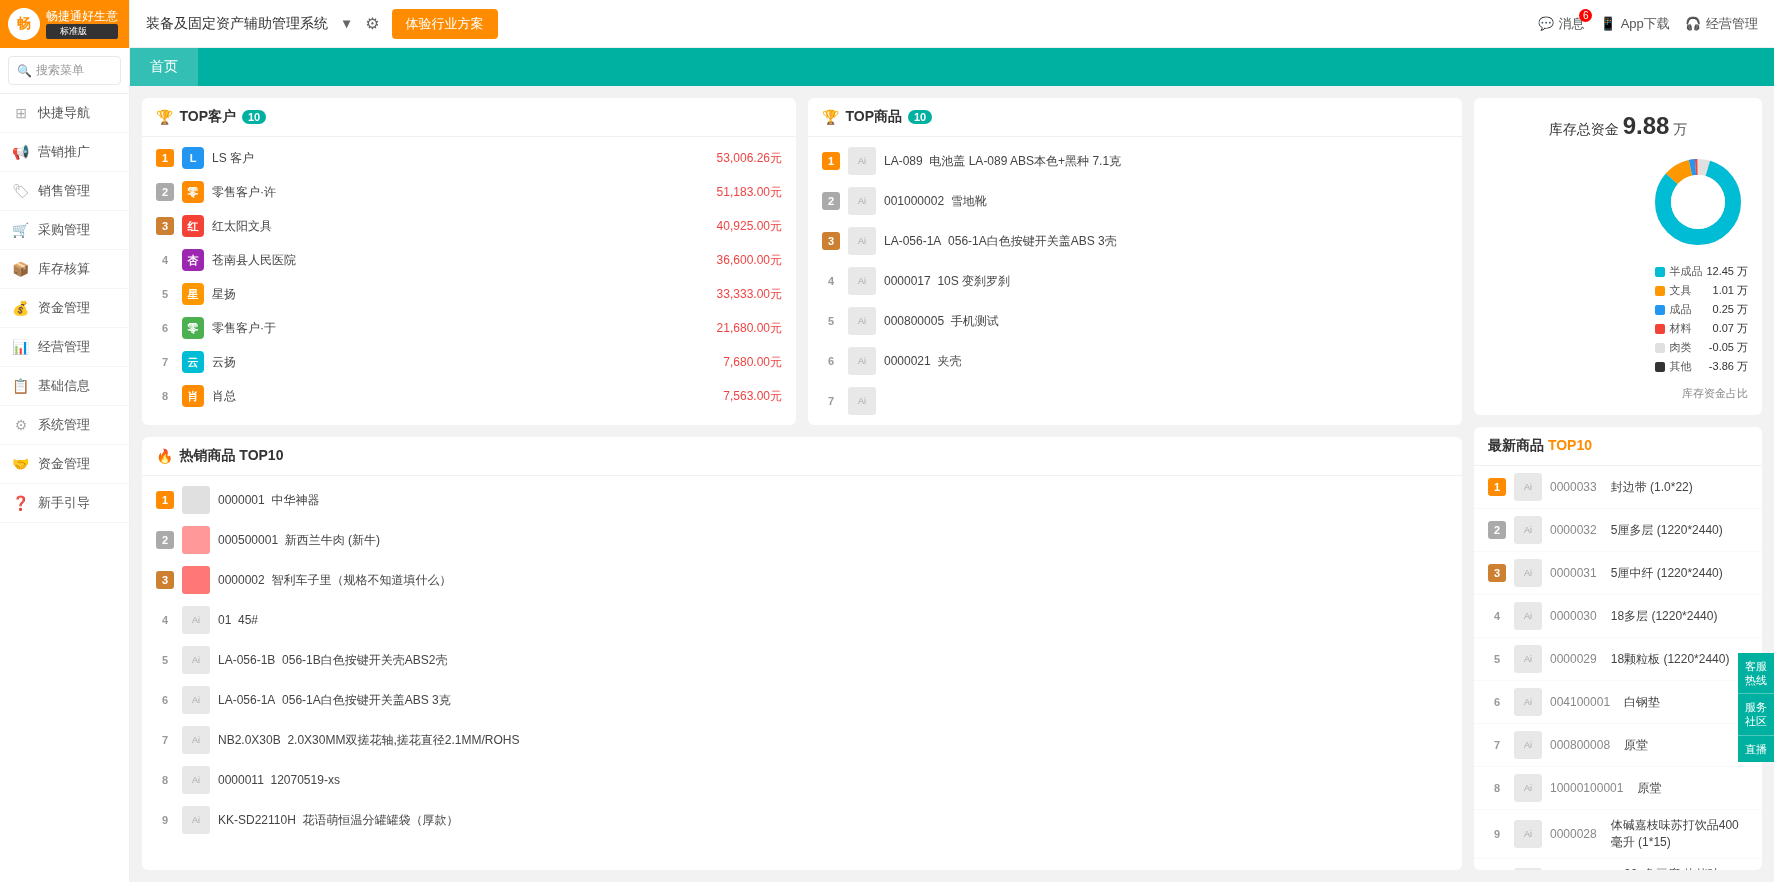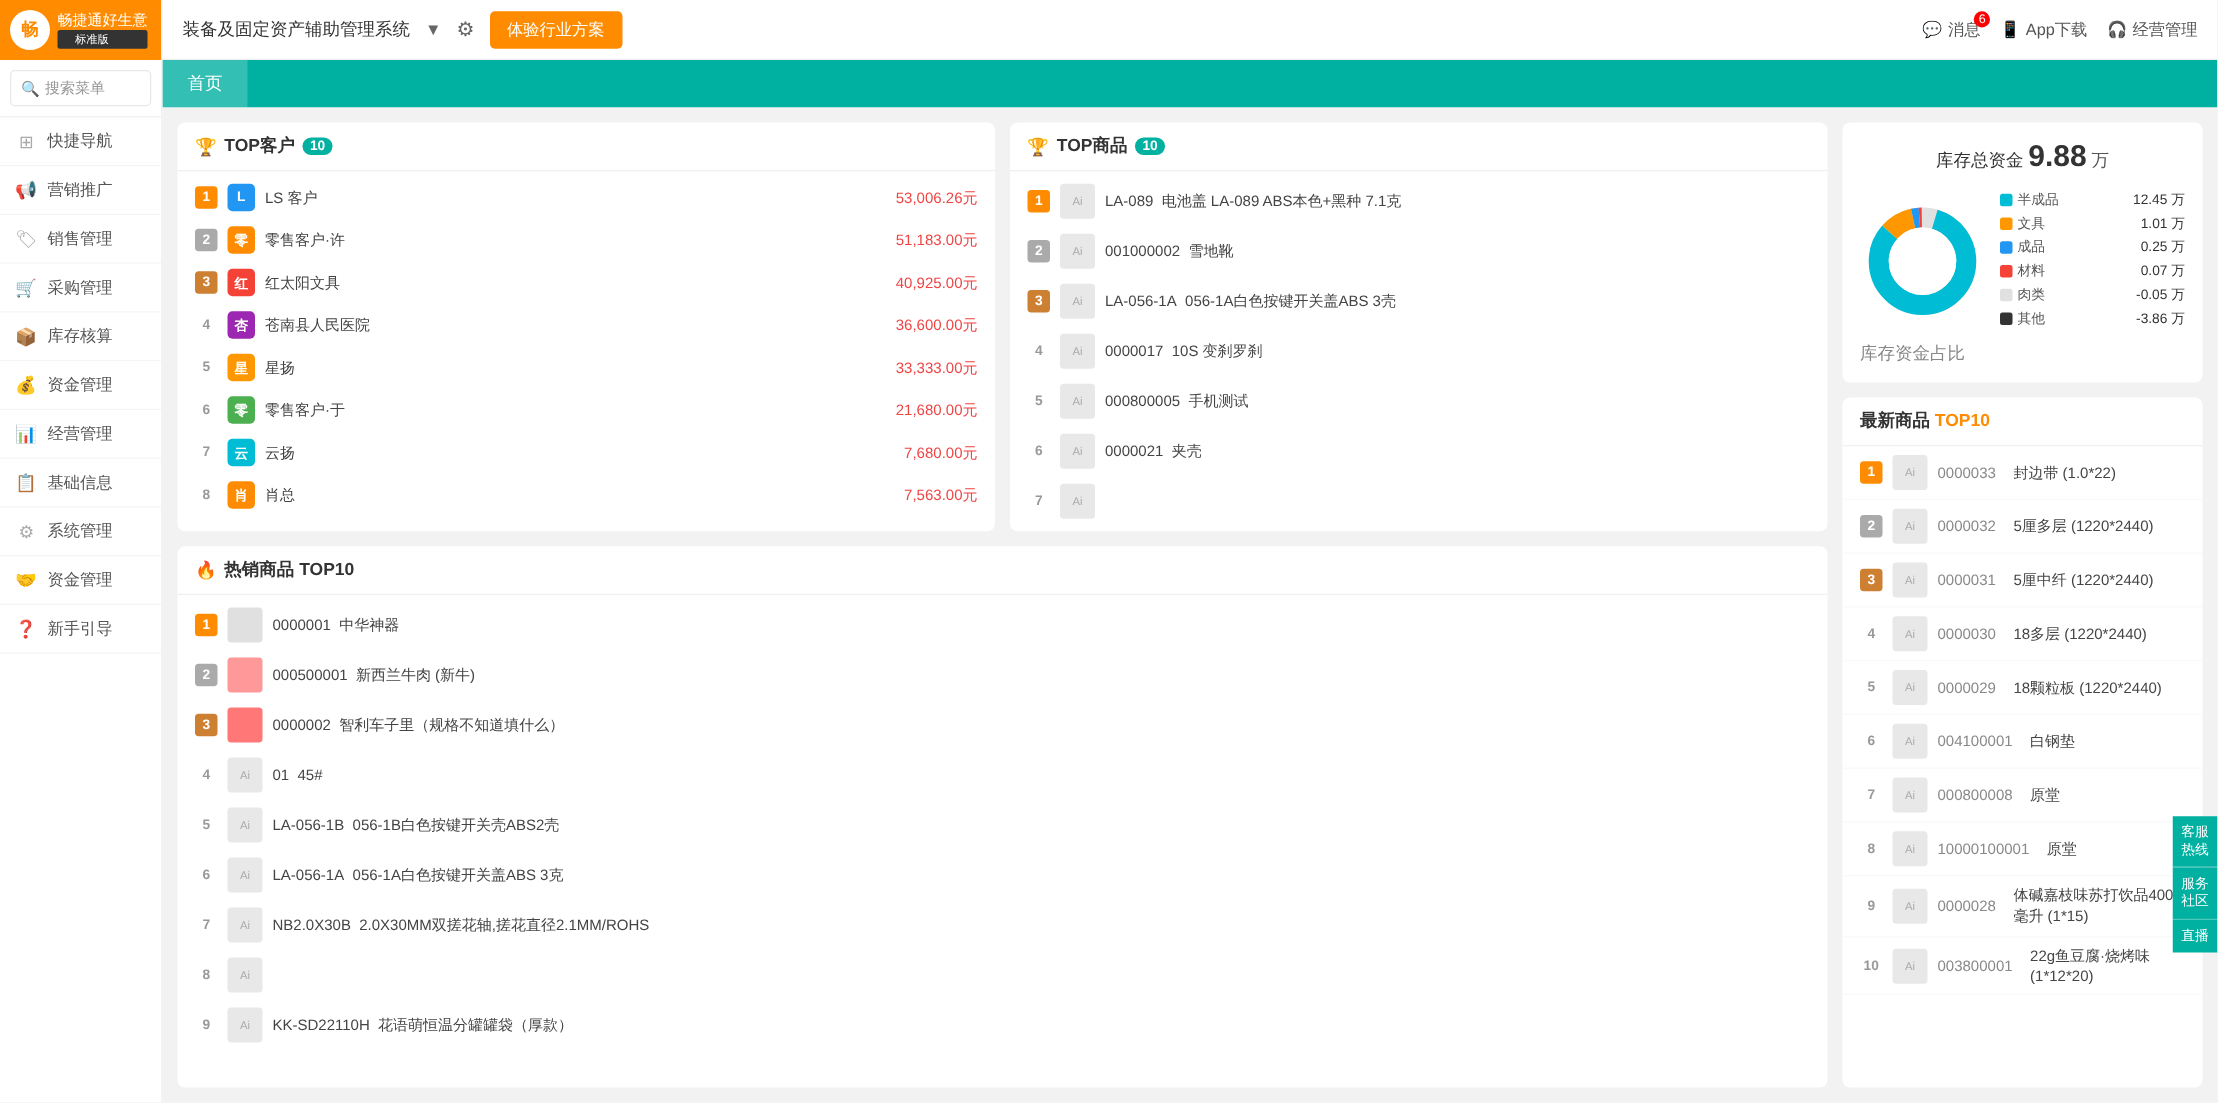--- a/index.html
+++ b/index.html
@@ -218,40 +218,41 @@
       color: #333;
       font-size: 14px;
     }
     .inventory-total-value {
       font-size: 28px; font-weight: 700; color: #333;
     }
     .inventory-total-unit { font-size: 14px; color: #555; }
 
     .chart-container {
       display: flex;
-      align-items: center;
+      align-items: flex-end;
       gap: 12px;
       margin-bottom: 8px;
+      flex-direction: column;
     }
     .donut-chart {
       width: 100px; height: 100px;
       flex-shrink: 0;
     }
     .legend { flex: 1; font-size: 11px; }
     .legend-item {
       display: flex; align-items: center; gap: 4px;
       margin-bottom: 4px; justify-content: space-between;
     }
     .legend-dot {
       width: 10px; height: 10px; border-radius: 2px; flex-shrink: 0;
     }
     .legend-label { flex: 1; color: #555; }
     .legend-value { color: #333; font-weight: 500; }
     .inventory-label {
-      text-align: left; font-size: 14px; color: #888; margin-top: 4px;
+      text-align: right; font-size: 11px; color: #888; margin-top: 4px;
     }
 
     
     .latest-card { background: #fff; border-radius: 6px; flex: 1; overflow: hidden; }
     .latest-header {
       padding: 10px 14px;
       font-size: 14px; font-weight: 600; color: #333;
       border-bottom: 1px solid #f0f0f0;
     }
     .latest-header span { color: #ff8c00; }
@@ -556,20 +557,21 @@
     <span class="product-img">
                 <span style="color:#aaa;font-size:9px;">Ai</span>
               </span>
     <span class="rank-name">NB2.0X30B&nbsp;&nbsp;2.0X30MM双搓花轴,搓花直径2.1MM/ROHS</span>
   </div>
             <div class="rank-item">
     <span class="rank-num ">8</span>
     <span class="product-img">
                 <span style="color:#aaa;font-size:9px;">Ai</span>
               </span>
+    <span class="rank-name">0000011&nbsp;&nbsp;12070519-xs</span>
   </div>
             <div class="rank-item">
     <span class="rank-num ">9</span>
     <span class="product-img">
                 <span style="color:#aaa;font-size:9px;">Ai</span>
               </span>
     <span class="rank-name">KK-SD22110H&nbsp;&nbsp;花语萌恒温分罐罐袋（厚款）</span>
   </div>
           </div>
       </div>

